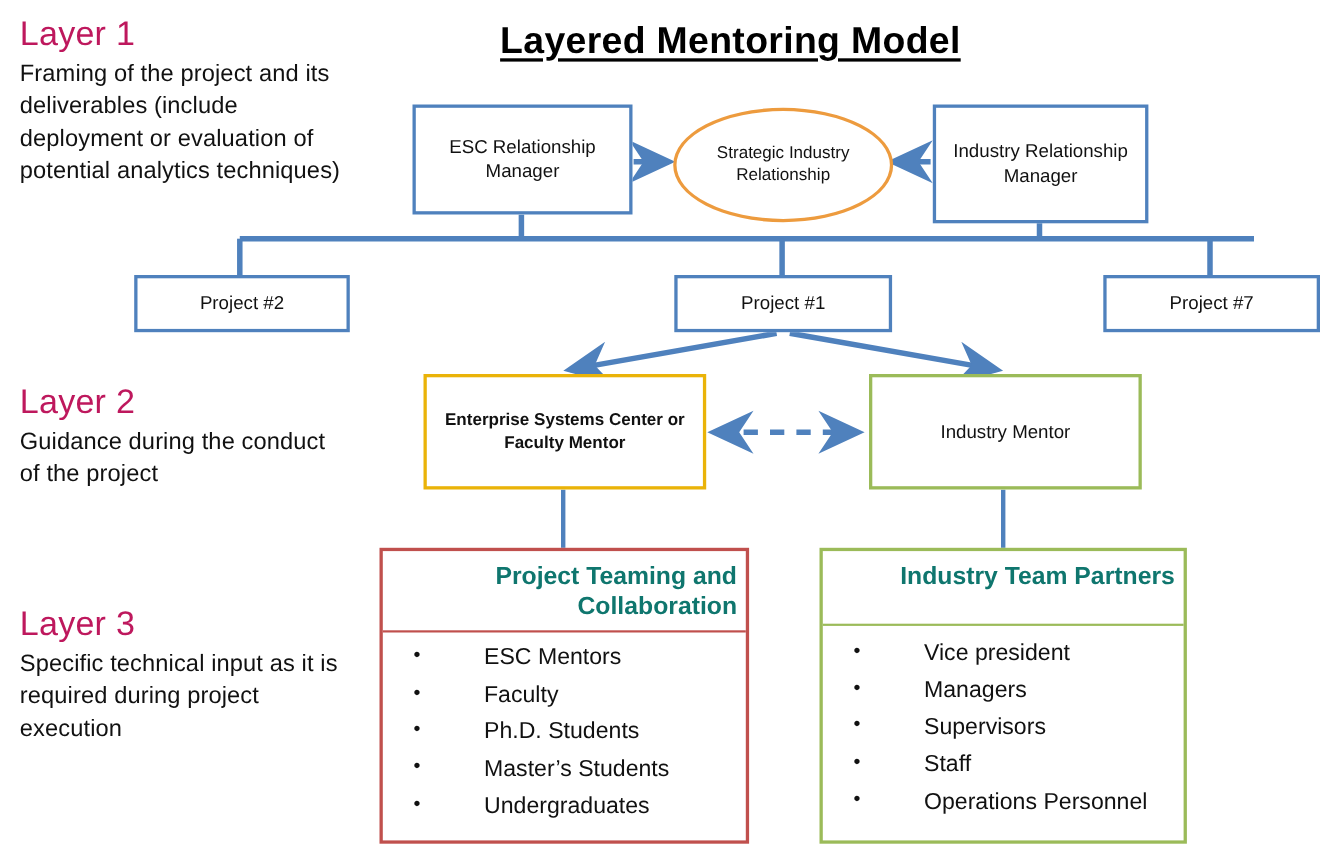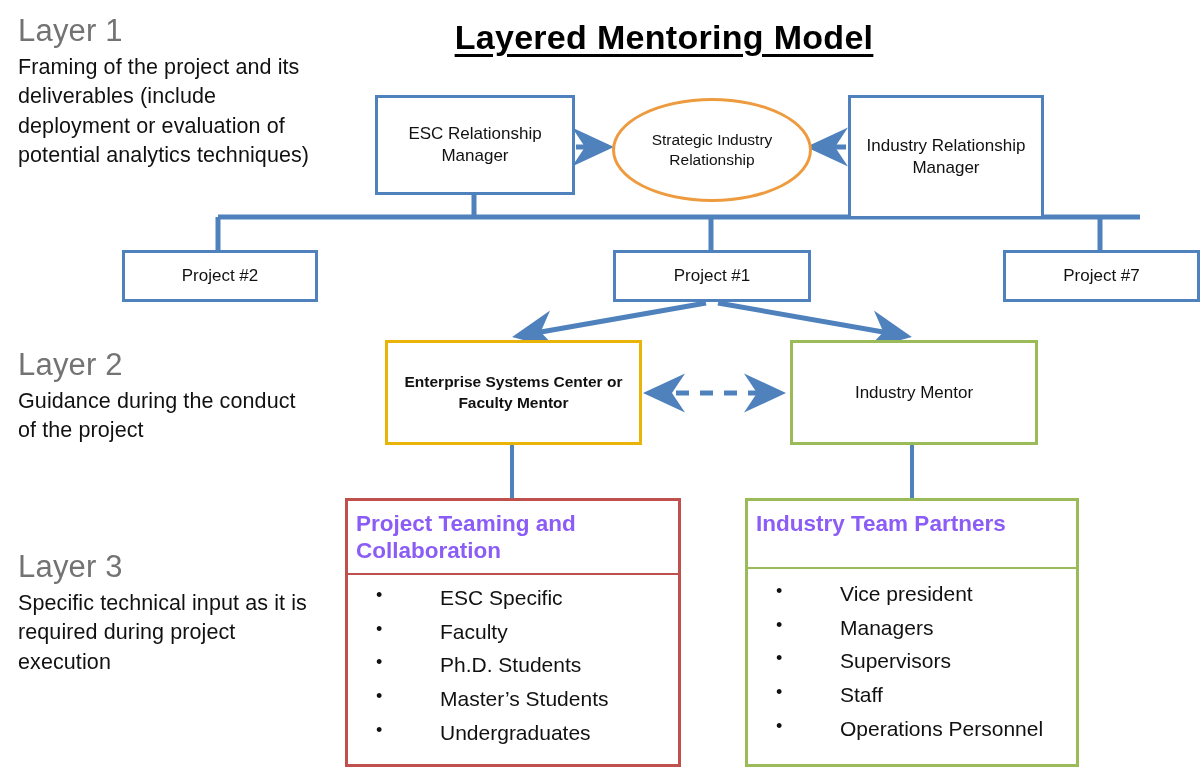--- a/index.html
+++ b/index.html
@@ -8,21 +8,21 @@
     font-family:"Liberation Sans","DejaVu Sans",sans-serif;
     color:#1a1a1a;
     -webkit-font-smoothing:antialiased;
   }
   #canvas{position:absolute;left:0;top:0;width:1200px;height:771px;}
   #svg-layer{position:absolute;left:0;top:0;width:1200px;height:771px;pointer-events:none;}
 
   
   .layer-caption{position:absolute;}
   .layer-caption .layer-title{
-    font-size:31px;font-weight:400;line-height:1.1;color:#737373;
+    font-size:31px;font-weight:400;line-height:1.1;color:#be185d;
     letter-spacing:.2px;
   }
   .layer-caption .layer-desc{
     font-size:21.5px;font-weight:400;line-height:1.36;color:#111;
     margin-top:5px;letter-spacing:.1px;
   }
   #layer1-caption{left:18px;top:14px;width:300px;}
   #layer2-caption{left:18px;top:348px;width:300px;}
   #layer3-caption{left:18px;top:550px;width:310px;}
 
@@ -38,21 +38,21 @@
   .node{
     position:absolute;box-sizing:border-box;background:#fff;
     display:flex;align-items:center;justify-content:center;text-align:center;
   }
   .node.blue{border:3px solid #4F81BD;}
   .node.red{border:3px solid #eab308;}
   .node.green{border:3px solid #9BBB59;}
   .node .node-label{font-size:17px;line-height:1.28;color:#111;padding:0 6px;}
 
   #box-esc-rm{left:375px;top:95px;width:200px;height:100px;}
-  #box-industry-rm{left:848px;top:95px;width:196px;height:124px;}
+  #box-industry-rm{left:848px;top:95px;width:196px;height:108px;}
   #box-project-1{left:613px;top:250px;width:198px;height:52px;}
   #box-project-2{left:122px;top:250px;width:196px;height:52px;}
   #box-project-3{left:1003px;top:250px;width:197px;height:52px;}
 
   #box-esc-mentor{left:385px;top:340px;width:257px;height:105px;}
   #box-esc-mentor .node-label{font-weight:bold;font-size:15.5px;line-height:1.32;}
   #box-industry-mentor{left:790px;top:340px;width:248px;height:105px;}
 
   
   #ellipse-strategic{
@@ -60,22 +60,22 @@
     border:3px solid #ED9B3E;border-radius:50%;background:#fff;
     display:flex;align-items:center;justify-content:center;text-align:center;
   }
   #ellipse-strategic .node-label{font-size:15.5px;line-height:1.3;color:#111;}
 
   
   .panel{position:absolute;box-sizing:border-box;background:#fff;}
   .panel.red{border:3px solid #C0504D;}
   .panel.green{border:3px solid #9BBB59;}
   .panel .panel-header{
-    text-align:left;font-weight:bold;font-size:22.5px;line-height:1.22;
-    color:#8b5cf6;padding:9px 8px 8px 8px;box-sizing:border-box;
+    text-align:right;font-weight:bold;font-size:22.5px;line-height:1.22;
+    color:#0f766e;padding:9px 8px 8px 8px;box-sizing:border-box;
   }
   .panel.red .panel-header{border-bottom:2px solid #C0504D;min-height:68px;}
   .panel.green .panel-header{border-bottom:2px solid #9BBB59;min-height:68px;}
   .panel ul{
     list-style:none;margin:0;padding:8px 0 0 0;
   }
   .panel ul li{
     font-size:21px;line-height:1.46;color:#111;
     padding-left:30px;position:relative;margin-bottom:3px;
   }
@@ -181,21 +181,21 @@
   <div class="node red" id="box-esc-mentor">
     <span class="node-label">Enterprise Systems Center or Faculty Mentor</span>
   </div>
   <div class="node green" id="box-industry-mentor">
     <span class="node-label">Industry Mentor</span>
   </div>
 
   <div class="panel red" id="panel-project-teaming">
     <div class="panel-header">Project Teaming and Collaboration</div>
     <ul>
-      <li><span class="li-text">ESC Specific</span></li>
+      <li><span class="li-text">ESC Mentors</span></li>
       <li><span class="li-text">Faculty</span></li>
       <li><span class="li-text">Ph.D. Students</span></li>
       <li><span class="li-text">Master’s Students</span></li>
       <li><span class="li-text">Undergraduates</span></li>
     </ul>
   </div>
 
   <div class="panel green" id="panel-industry-partners">
     <div class="panel-header">Industry Team Partners</div>
     <ul>

